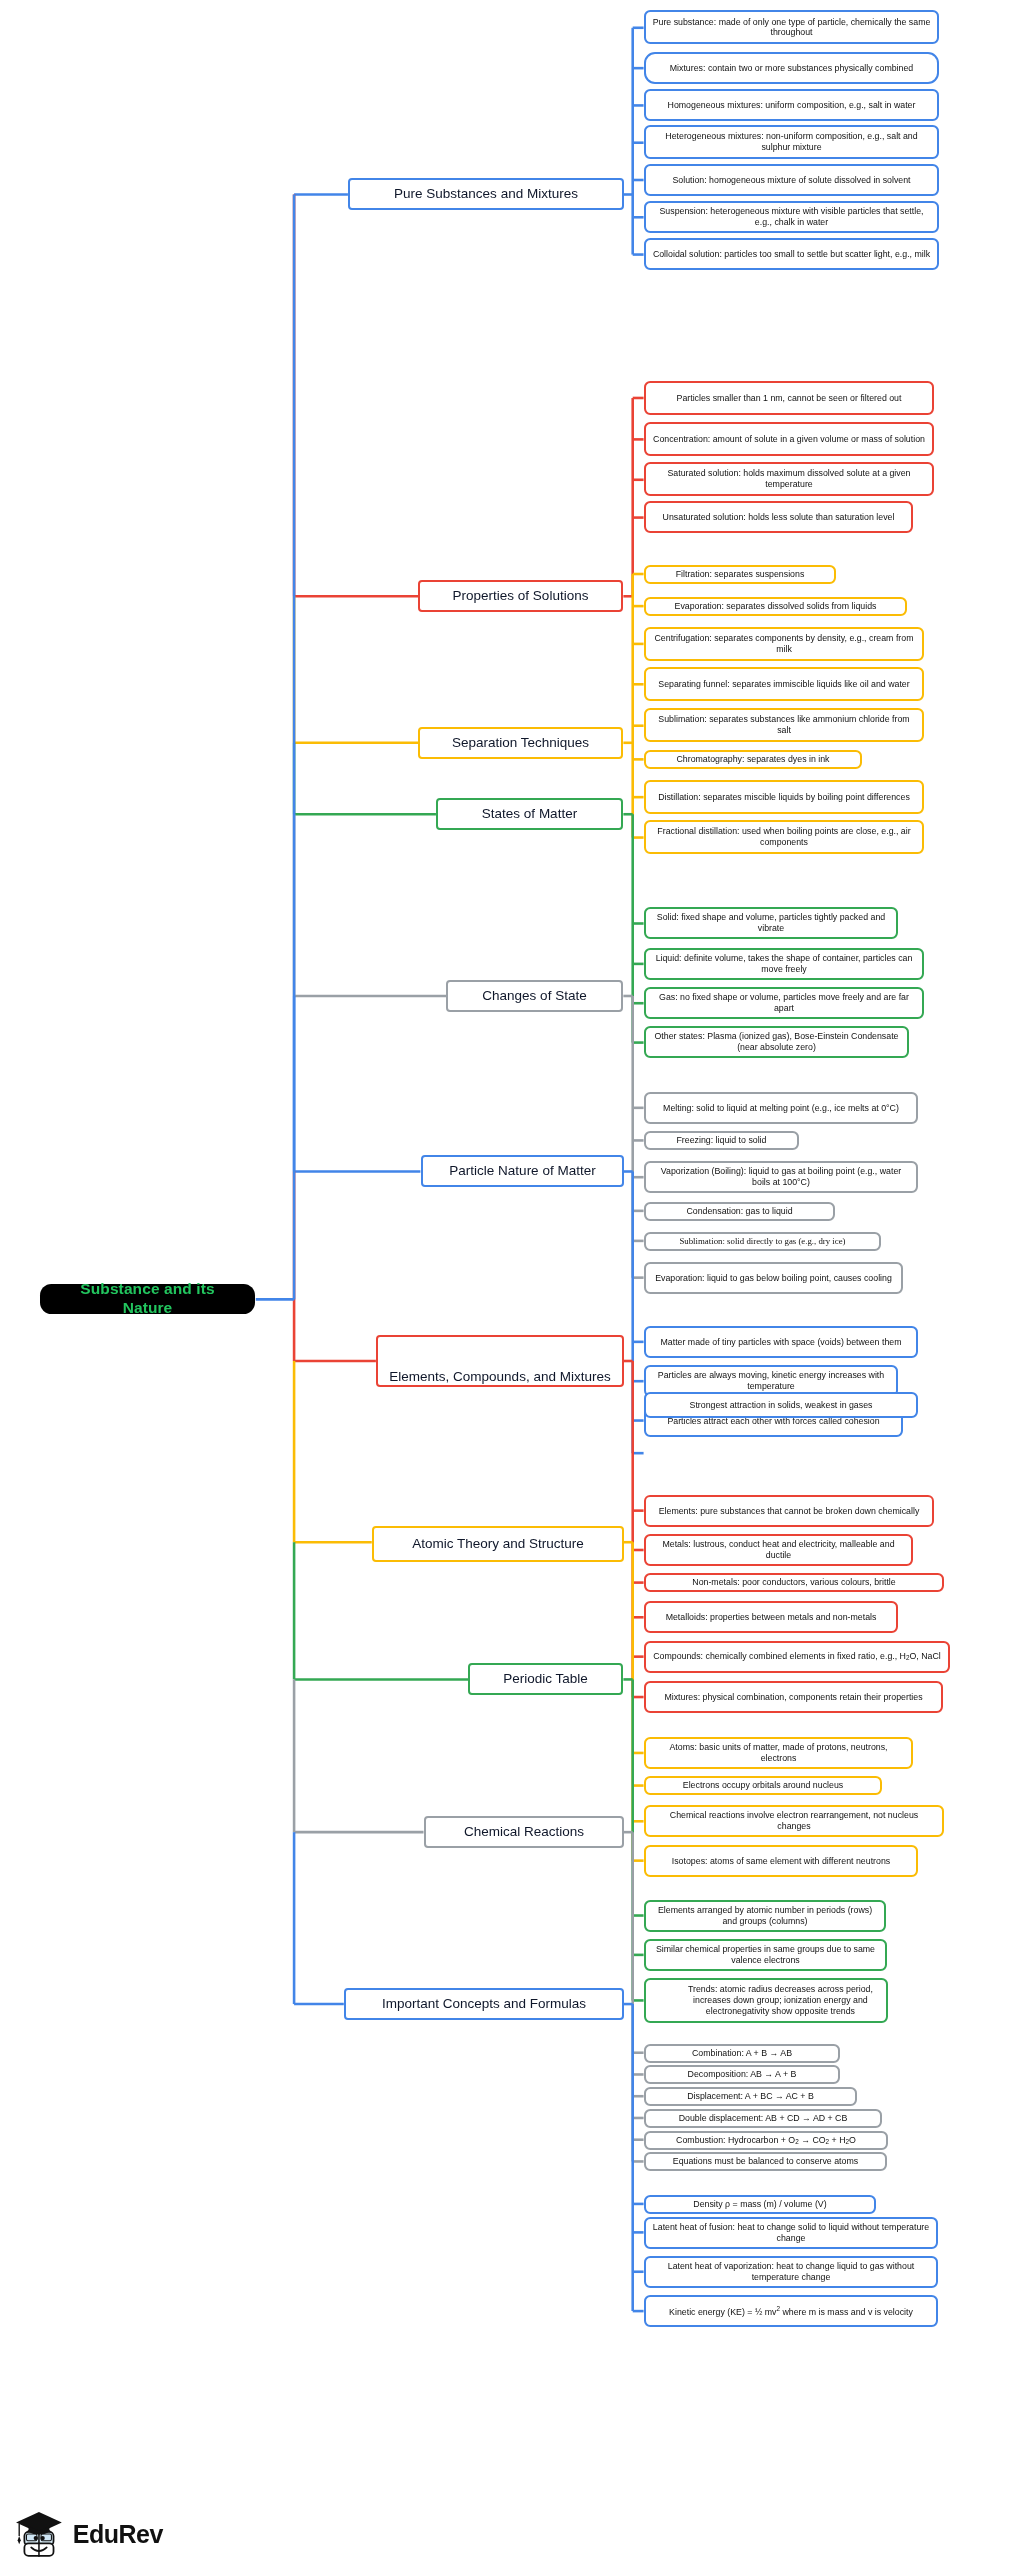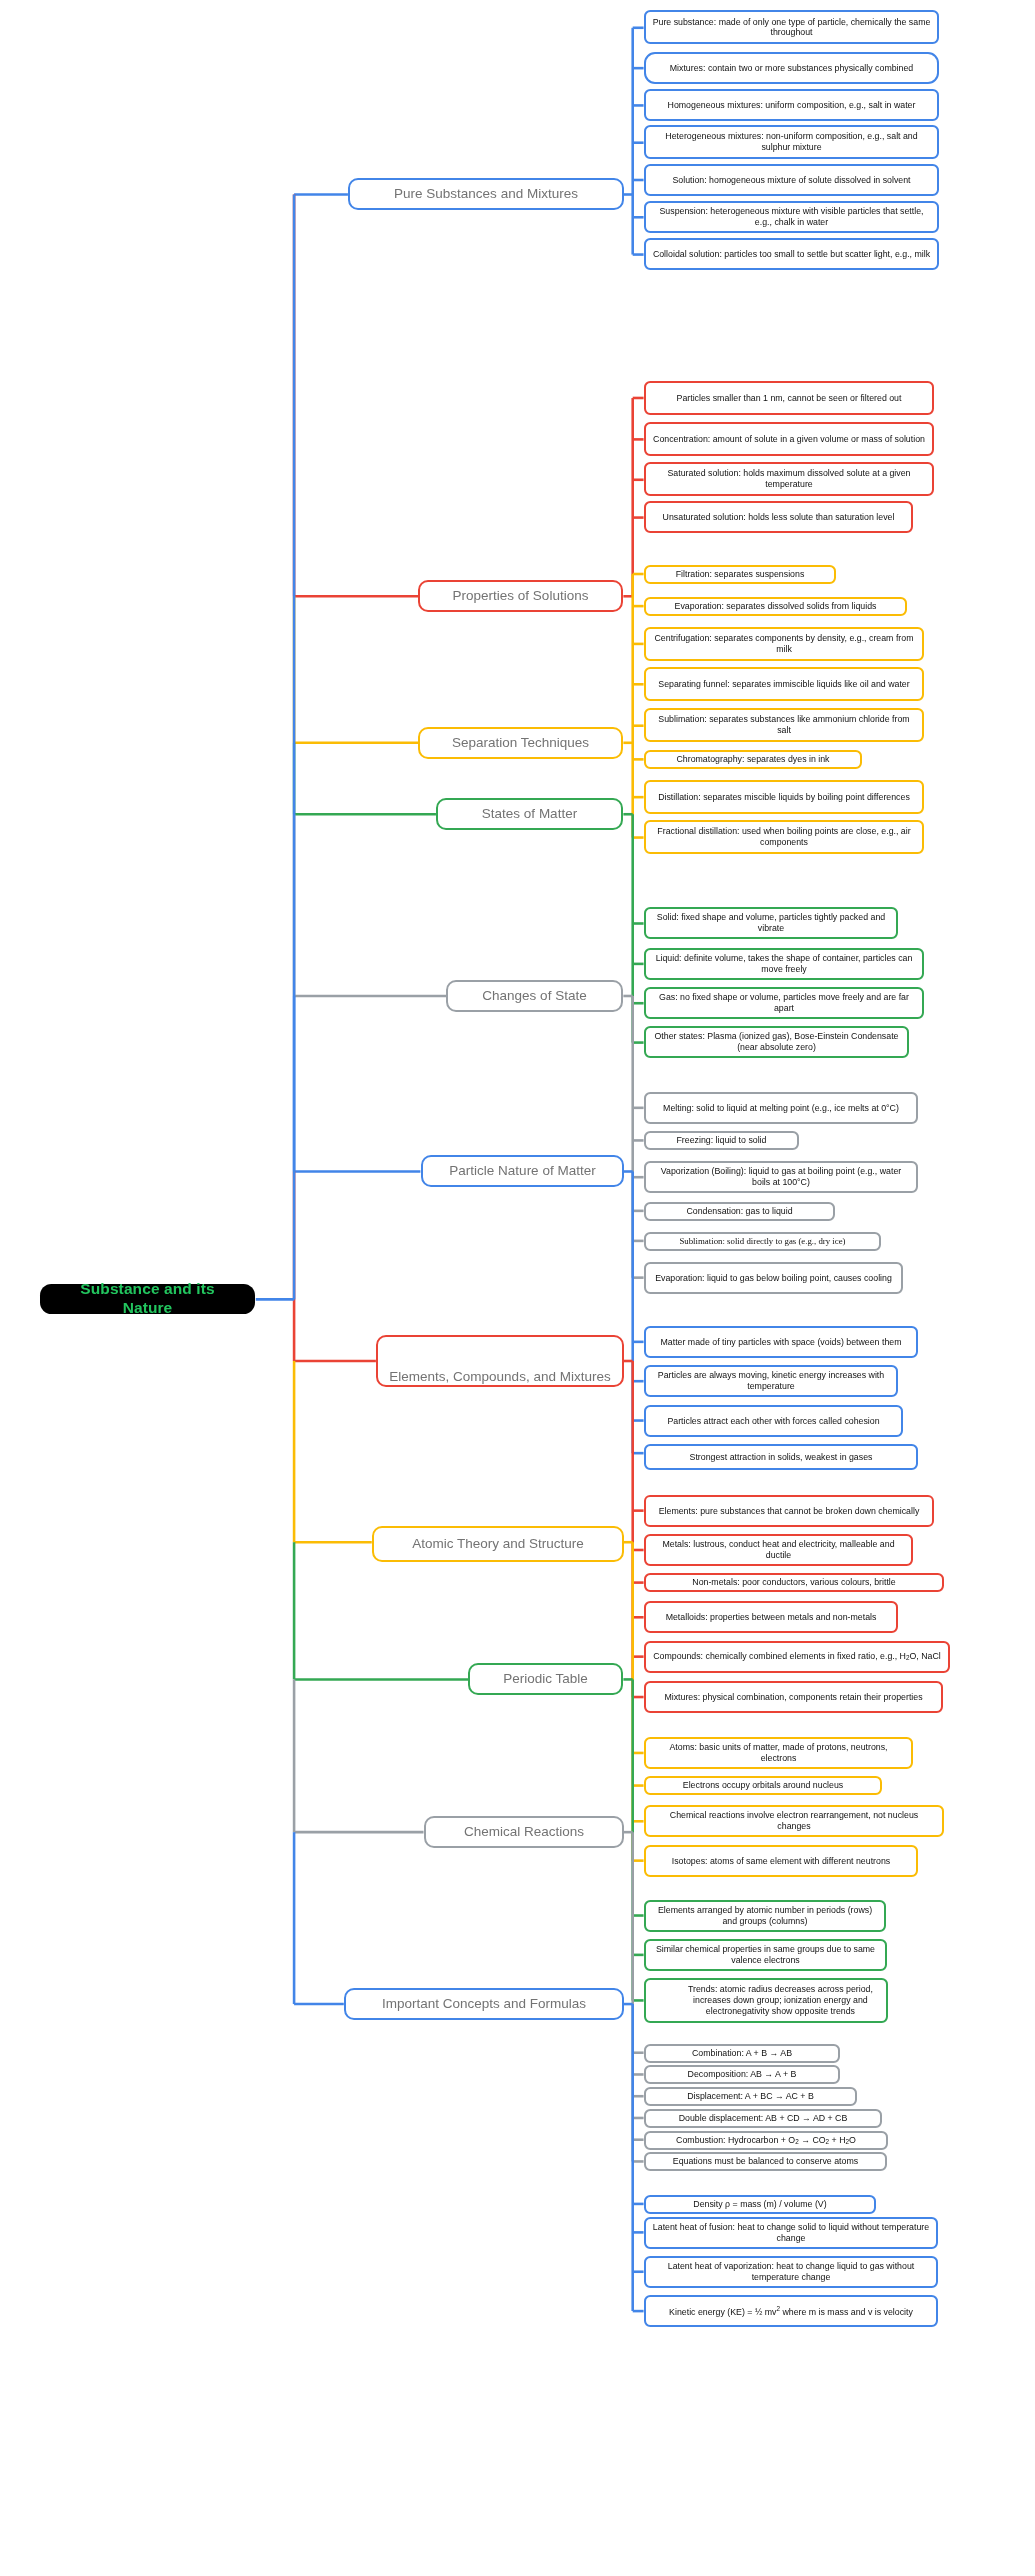--- a/index.html
+++ b/index.html
@@ -11,21 +11,21 @@
 
   .node{position:absolute;box-sizing:border-box;display:flex;align-items:center;
         justify-content:center;text-align:center;background:#ffffff;
         border-radius:7.3px;line-height:1.22;}
 
   
   .root{background:#000000;color:#22c55e;font-weight:bold;font-size:15.5px;
         border-radius:11.4px;border:none;letter-spacing:0.1px;padding:0 20px;}
 
   
-  .branch{border:2.1px solid #000;font-size:13.5px;color:#737373;border-radius:10px;
+  .branch{border:2.1px solid #000;font-size:13.5px;color:#0f172a;border-radius:4px;
           padding:0 7.3px;background:#fff;}
   
   .leaf{border:2.1px solid #000;font-size:8.8px;color:#111;border-radius:6.2px;
         padding:3.1px 6.2px;background:#fff;}
 
   
   .c-blue  {border-color:#4285e8;}
   .c-red   {border-color:#ea4335;}
   .c-amber {border-color:#fbbc04;}
   .c-green {border-color:#34a853;}
@@ -260,21 +260,21 @@
       </div>
       <div class="node leaf c-blue" style="left: 644px; top: 1326px; width: 274px; min-height: 32px; height: 32px; border-color: rgb(66, 133, 232);">
         <span>Matter made of tiny particles with space (voids) between them</span>
       </div>
       <div class="node leaf c-blue" style="left: 644px; top: 1365px; width: 254px; min-height: 32px; height: 32px; border-color: rgb(66, 133, 232);">
         <span>Particles are always moving, kinetic energy increases with temperature</span>
       </div>
       <div class="node leaf c-blue" style="left: 644px; top: 1405px; width: 259px; min-height: 32px; height: 32px; border-color: rgb(66, 133, 232);">
         <span>Particles attract each other with forces called cohesion</span>
       </div>
-      <div class="node leaf c-blue" style="left: 644px; top: 1444px; width: 274px; min-height: 18.6px; height: 26px; border-color: rgb(66, 133, 232);">
+      <div class="node leaf c-blue" style="left: 644px; top: 1392px; width: 274px; min-height: 18.6px; height: 26px; border-color: rgb(66, 133, 232);">
         <span>Strongest attraction in solids, weakest in gases</span>
       </div>
       <div class="node branch c-red" style="left: 376px; top: 1335px; width: 248px; height: 52px; border-color: rgb(234, 67, 53); align-items: flex-end;">
         <span>Elements, Compounds, and Mixtures</span>
       </div>
       <div class="node leaf c-red" style="left: 644px; top: 1495px; width: 290px; min-height: 32px; height: 32px; border-color: rgb(234, 67, 53); border-radius: 6px;">
         <span>Elements: pure substances that cannot be broken down chemically</span>
       </div>
       <div class="node leaf c-red" style="left: 644px; top: 1534px; width: 269px; min-height: 32px; height: 32px; border-color: rgb(234, 67, 53);">
         <span>Metals: lustrous, conduct heat and electricity, malleable and ductile</span>
@@ -349,14 +349,38 @@
         <span>Latent heat of fusion: heat to change solid to liquid without temperature change</span>
       </div>
       <div class="node leaf c-blue" style="left: 644px; top: 2256px; width: 294px; min-height: 32px; height: 32px; border-color: rgb(66, 133, 232);">
         <span>Latent heat of vaporization: heat to change liquid to gas without temperature change</span>
       </div>
       <div class="node leaf c-blue" style="left: 644px; top: 2295px; width: 294px; min-height: 32px; height: 32px; border-color: rgb(66, 133, 232);">
         <span>Kinetic energy (KE) = ½ mv<sup style="font-size:.72em">2</sup> where m is mass and v is velocity</span>
       </div>
     </div>
 
+  <div id="logo">
+    <svg width="50" height="52" viewBox="0 0 96 100">
+
+      <rect x="18" y="44" width="56" height="26" rx="8" fill="#d9ecf7" stroke="#111" stroke-width="3.4"></rect>
+      <rect x="18" y="66" width="56" height="24" rx="8" fill="#ffffff" stroke="#111" stroke-width="3.4"></rect>
+      <line x1="46" y1="42" x2="46" y2="92" stroke="#111" stroke-width="3"></line>
+
+      <rect x="22" y="48" width="20" height="13" rx="3" fill="#cfe6f5" stroke="#111" stroke-width="2"></rect>
+      <rect x="50" y="48" width="20" height="13" rx="3" fill="#cfe6f5" stroke="#111" stroke-width="2"></rect>
+      <circle cx="40" cy="56" r="4.2" fill="#111"></circle>
+      <circle cx="53" cy="56" r="4.2" fill="#111"></circle>
+
+      <path d="M31 74 Q46 88 61 74" fill="none" stroke="#111" stroke-width="3.2" stroke-linecap="round"></path>
+
+      <path d="M24 44 Q32 36 41 43" fill="none" stroke="#111" stroke-width="3"></path>
+      <path d="M51 43 Q60 36 68 44" fill="none" stroke="#111" stroke-width="3"></path>
+
+      <path d="M46 6 L90 26 L46 46 L2 26 Z" fill="#111"></path>
+      <path d="M26 33 L26 44 Q46 55 66 44 L66 33 L46 42 Z" fill="#111"></path>
+      <path d="M8 29 L8 52" stroke="#111" stroke-width="2.6" fill="none"></path>
+      <path d="M8 52 l-3 8 3 8 3 -8 z" fill="#111"></path>
+    </svg>
+    <div class="logo-text">EduRev</div>
+  </div>
 </div>
 
 
 </body></html>

